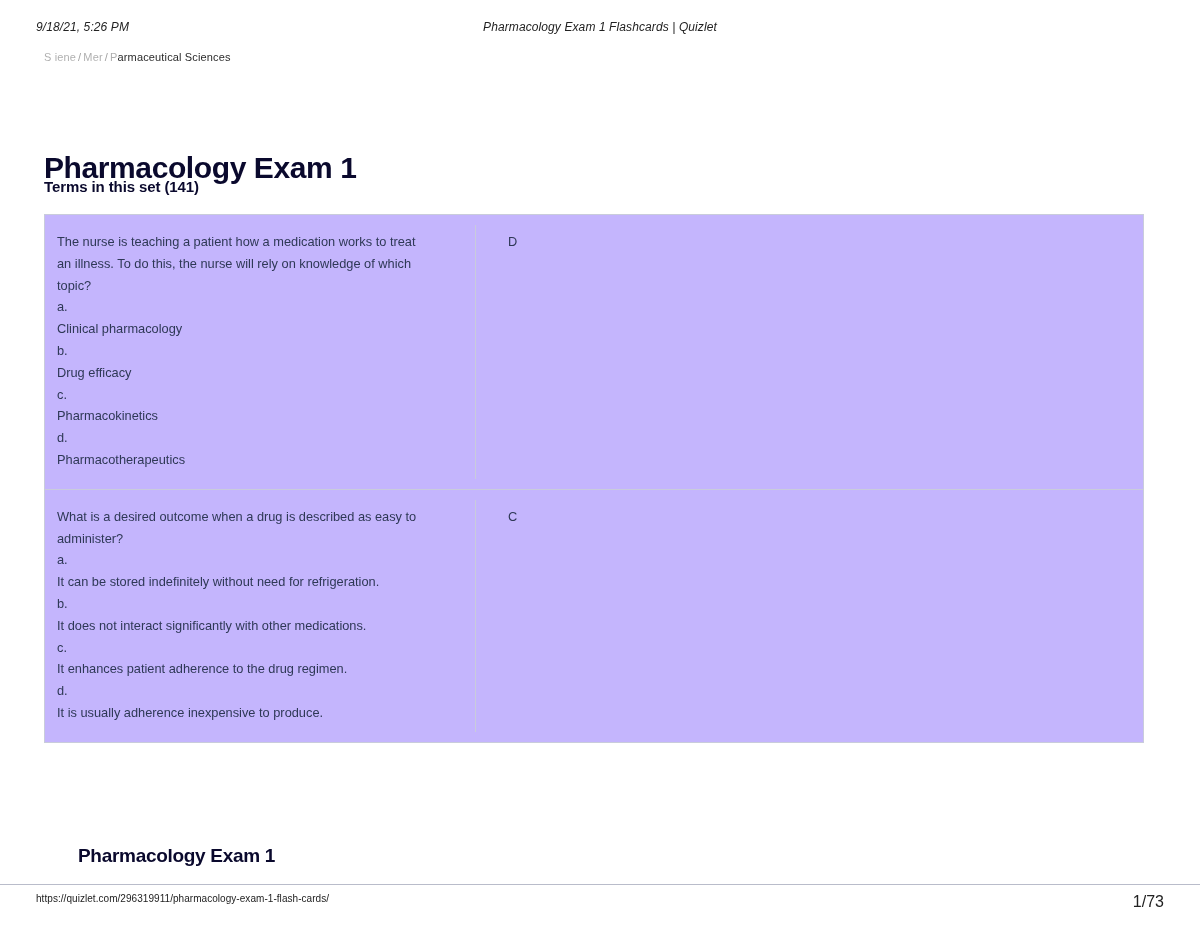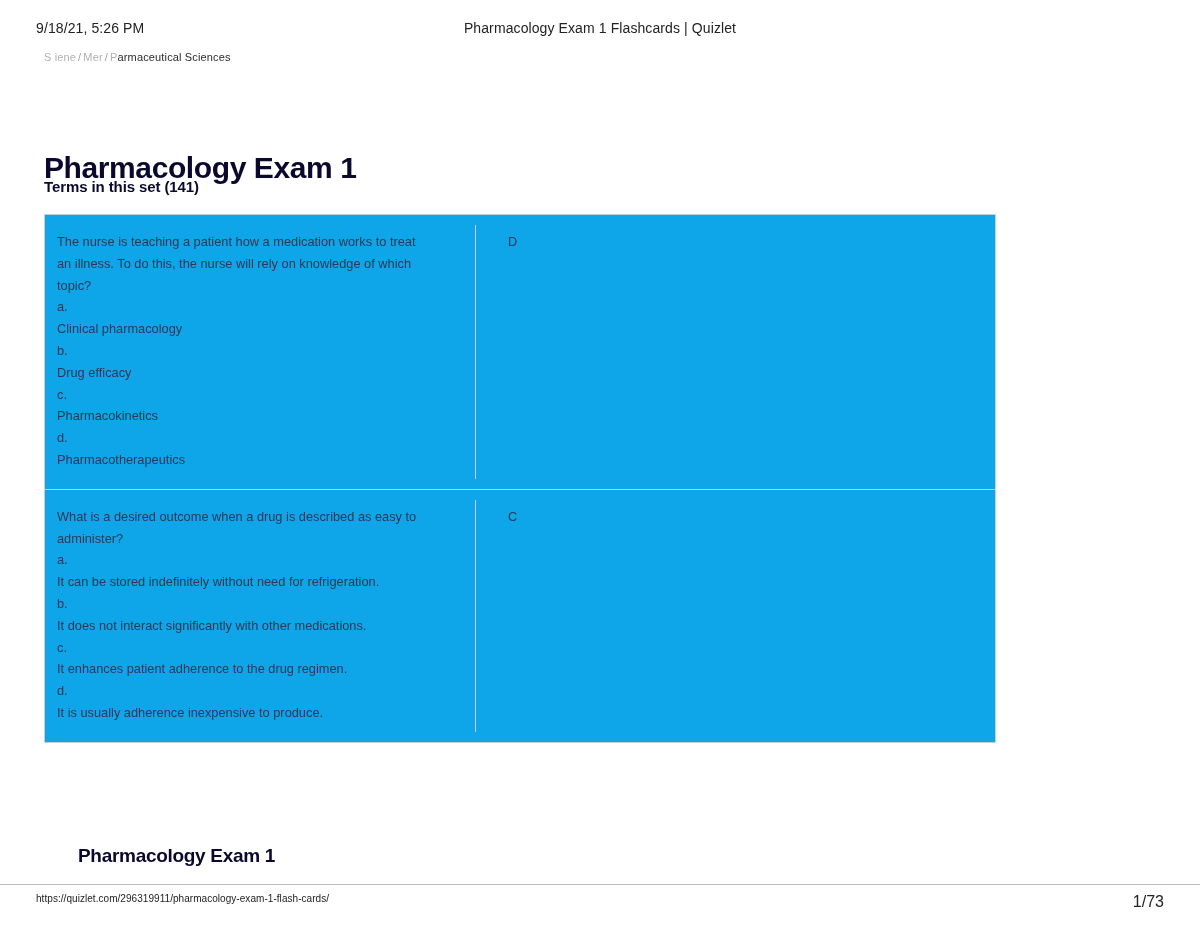--- a/index.html
+++ b/index.html
@@ -17,23 +17,24 @@
     overflow: hidden;
   }
 
   
   .print-header {
     position: absolute;
     top: 20px;
     left: 0;
     width: 1200px;
     height: 16px;
-    font-size: 14px;
+    font-size: 12px;
     color: #222;
     letter-spacing: 0.1px;
+    font-style: italic;
   }
   .print-header .ph-date {
     position: absolute;
     left: 36px;
     top: 0;
     white-space: nowrap;
   }
   .print-header .ph-title {
     position: absolute;
     left: 0;
@@ -85,24 +86,24 @@
     color: #0a092d;
     white-space: nowrap;
     letter-spacing: -0.1px;
   }
 
   
   .terms-table {
     position: absolute;
     left: 44px;
     top: 214px;
-    width: 952px;
+    width: 1100px;
     border: 1px solid #c9ccdb;
     box-sizing: border-box;
-    background: #0ea5e9;
+    background: #c4b5fd;
   }
   .term-row {
     display: flex;
     align-items: stretch;
     border-bottom: 1px solid #c9ccdb;
     box-sizing: border-box;
   }
   .term-row:last-child {
     border-bottom: none;
   }

